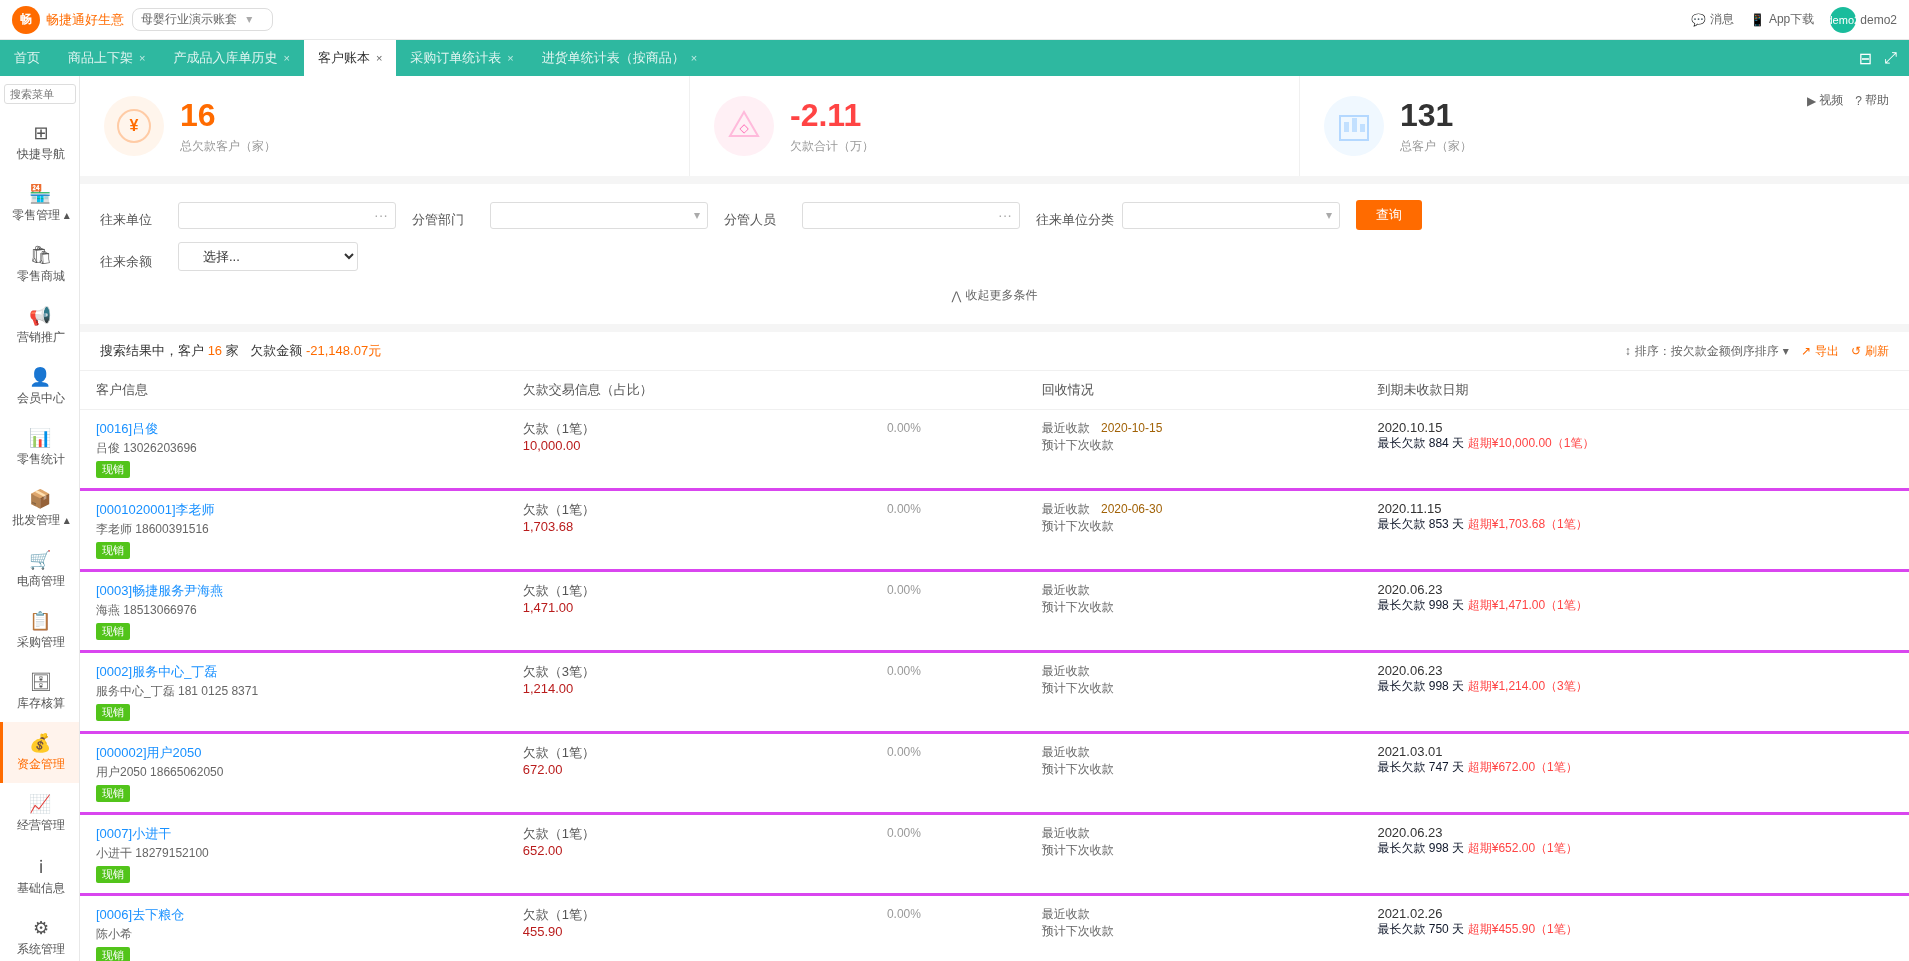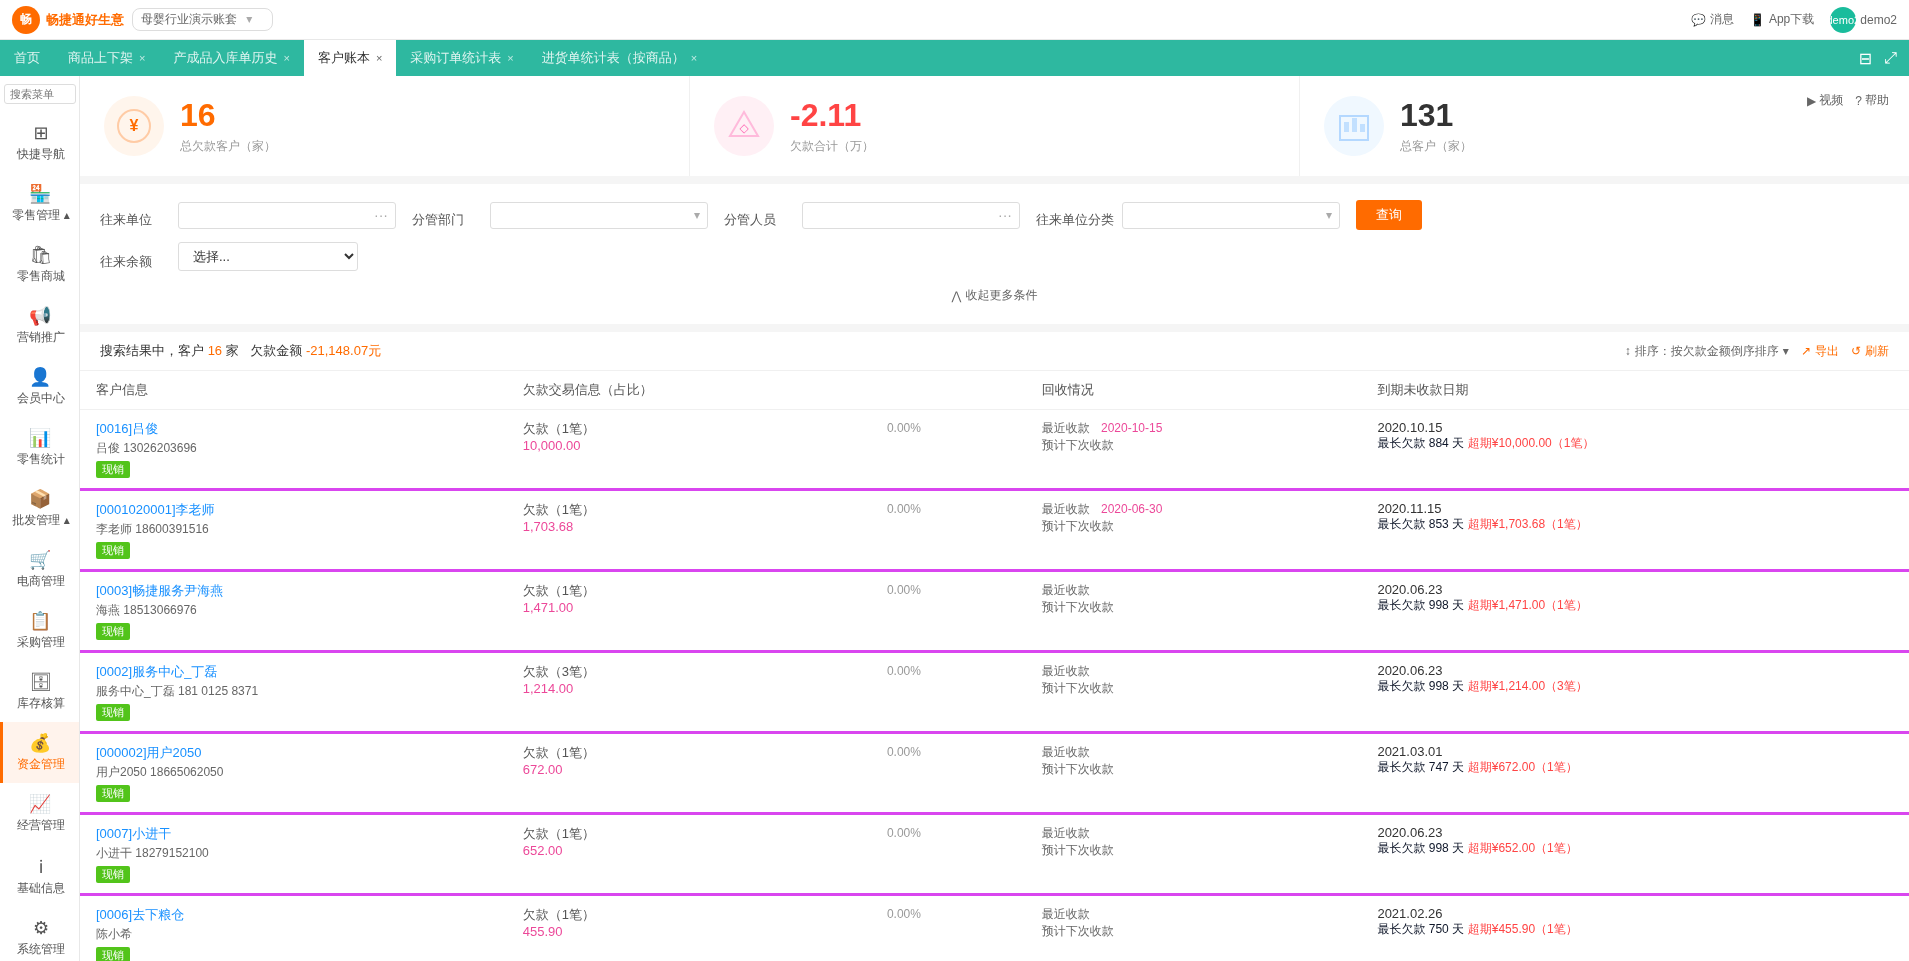--- a/index.html
+++ b/index.html
@@ -3,21 +3,21 @@
   <meta charset="utf-8">
   <style>
     * { margin: 0; padding: 0; box-sizing: border-box; }
     body { font-family: 'Microsoft YaHei', Arial, sans-serif; font-size: 13px; background: #f5f5f5; color: #333; overflow-x: hidden; }
 
     
     .top-bar { display: flex; align-items: center; background: #fff; height: 40px; padding: 0 12px; border-bottom: 1px solid #e8e8e8; justify-content: space-between; }
     .top-bar-left { display: flex; align-items: center; gap: 8px; }
     .brand-logo { display: flex; align-items: center; gap: 6px; }
     .brand-logo .logo-icon { width: 28px; height: 28px; background: #ff6b00; border-radius: 50%; display: flex; align-items: center; justify-content: center; color: #fff; font-size: 12px; font-weight: bold; }
-    .brand-name { font-size: 13px; color: #ff6b00; font-weight: bold; }
+    .brand-name { font-size: 13px; color: #ff6b00; font-weight: normal; }
     .store-selector { font-size: 12px; color: #666; border: 1px solid #ddd; padding: 2px 20px 2px 8px; border-radius: 8px; position: relative; cursor: pointer; }
     .top-bar-right { display: flex; align-items: center; gap: 16px; }
     .top-right-item { display: flex; align-items: center; gap: 4px; font-size: 12px; color: #666; cursor: pointer; }
     .avatar { width: 26px; height: 26px; border-radius: 50%; background: #1abc9c; display: flex; align-items: center; justify-content: center; color: #fff; font-size: 11px; }
 
     
     .tab-bar { display: flex; background: #2eb8a0; height: 36px; align-items: stretch; position: relative; }
     .tab { display: flex; align-items: center; padding: 0 14px; font-size: 13px; cursor: pointer; color: rgba(255,255,255,0.85); gap: 6px; position: relative; white-space: nowrap; }
     .tab.active { background: #fff; color: #333; }
     .tab .tab-close { font-size: 11px; color: rgba(255,255,255,0.7); cursor: pointer; }
@@ -56,44 +56,44 @@
 
     
     .filter-area { background: #fff; padding: 16px 20px; margin-bottom: 8px; }
     .filter-row { display: flex; align-items: center; gap: 16px; margin-bottom: 12px; flex-wrap: wrap; }
     .filter-item { display: flex; align-items: flex-end; gap: 8px; }
     .filter-label { font-size: 13px; color: #555; white-space: nowrap; min-width: 70px; }
     .filter-input { border: 1px solid #ddd; border-radius: 3px; padding: 5px 30px 5px 10px; font-size: 13px; min-width: 180px; color: #333; position: relative; cursor: pointer; background: #fff; }
     .filter-input-wrap { position: relative; display: inline-block; }
     .filter-input-wrap .dots { position: absolute; right: 8px; top: 50%; transform: translateY(-50%); color: #aaa; font-size: 14px; }
     .filter-input-wrap .arrow { position: absolute; right: 8px; top: 50%; transform: translateY(-50%); color: #aaa; font-size: 12px; }
-    .filter-select { border: 1px solid #ddd; border-radius: 3px; padding: 5px 30px 5px 10px; font-size: 13px; min-width: 180px; background: #fff; cursor: pointer; color: #333; }
+    .filter-select { border: 1px solid #ddd; border-radius: 3px; padding: 5px 30px 5px 20px; font-size: 13px; min-width: 180px; background: #fff; cursor: pointer; color: #333; }
     .search-btn { background: #ff6b00; color: #fff; border: none; padding: 6px 20px; border-radius: 3px; cursor: pointer; font-size: 13px; }
     .collapse-btn { display: flex; align-items: center; justify-content: center; gap: 4px; color: #666; font-size: 12px; cursor: pointer; padding: 4px 0; }
 
     
     .results-header { background: #fff; padding: 10px 20px; display: flex; align-items: center; justify-content: space-between; border-bottom: 1px solid #f0f0f0; }
     .results-info { font-size: 13px; color: #333; }
     .results-info .highlight { color: #ff6b00; }
     .results-actions { display: flex; align-items: center; gap: 12px; font-size: 12px; color: #666; }
     .sort-btn { display: flex; align-items: center; gap: 4px; cursor: pointer; }
     .action-btn { display: flex; align-items: center; gap: 4px; cursor: pointer; color: #ff6b00; }
 
     
     .data-table { background: #fff; width: 100%; border-collapse: collapse; }
     .data-table th { padding: 10px 16px; text-align: left; font-size: 13px; color: #555; font-weight: 500; background: #fff; border-bottom: 1px solid #f0f0f0; }
     .data-table td { padding: 10px 16px; font-size: 13px; border-bottom: 3px solid #d946ef; vertical-align: top; }
     .customer-name { color: #1890ff; cursor: pointer; font-size: 13px; font-weight: 500; }
     .customer-phone { font-size: 12px; color: #666; margin-top: 2px; }
     .tag-green { display: inline-block; background: #52c41a; color: #fff; font-size: 11px; padding: 1px 6px; border-radius: 2px; margin-top: 4px; }
-    .amount-red { color: #ec4899; font-size: 13px; }
+    .amount-red { color: #b91c1c; font-size: 13px; }
     .amount-ratio { color: #999; font-size: 12px; margin-left: 8px; }
     .debt-count { font-size: 13px; color: #555; }
     .collection-info { font-size: 12px; color: #666; }
-    .collection-date { color: #ec4899; margin-left: 8px; }
+    .collection-date { color: #a16207; margin-left: 8px; }
     .overdue-red { color: #ff4444; font-size: 12px; cursor: pointer; }
     .overdue-days { font-size: 12px; color: #0f172a; }
     .due-date { font-size: 13px; color: #333; }
   </style>
 </head>
 <body>
 
 <div class="top-bar">
   <div class="top-bar-left">
     <div class="brand-logo">

